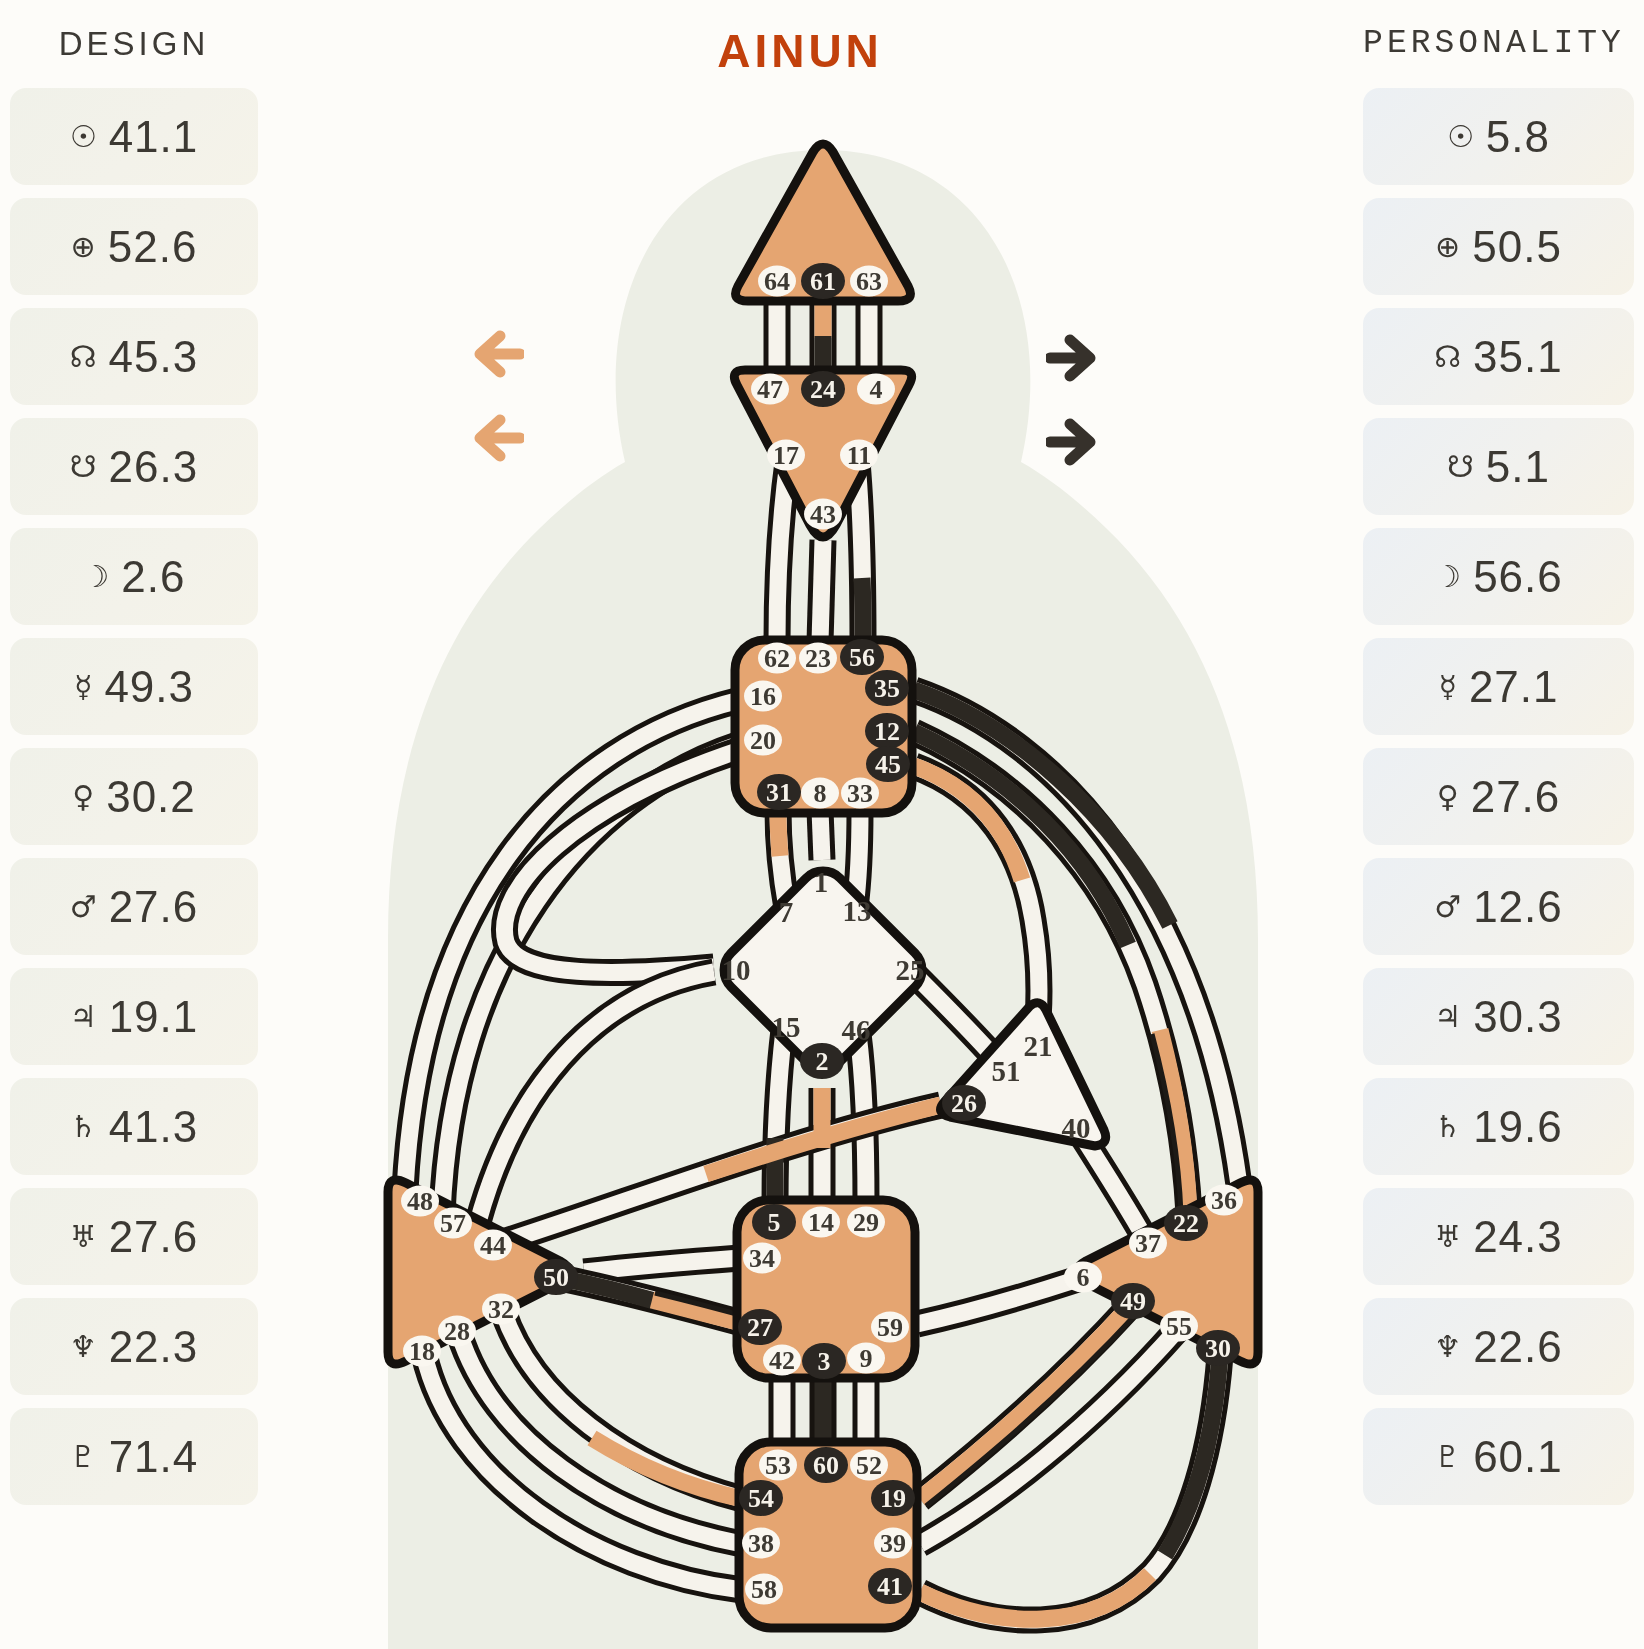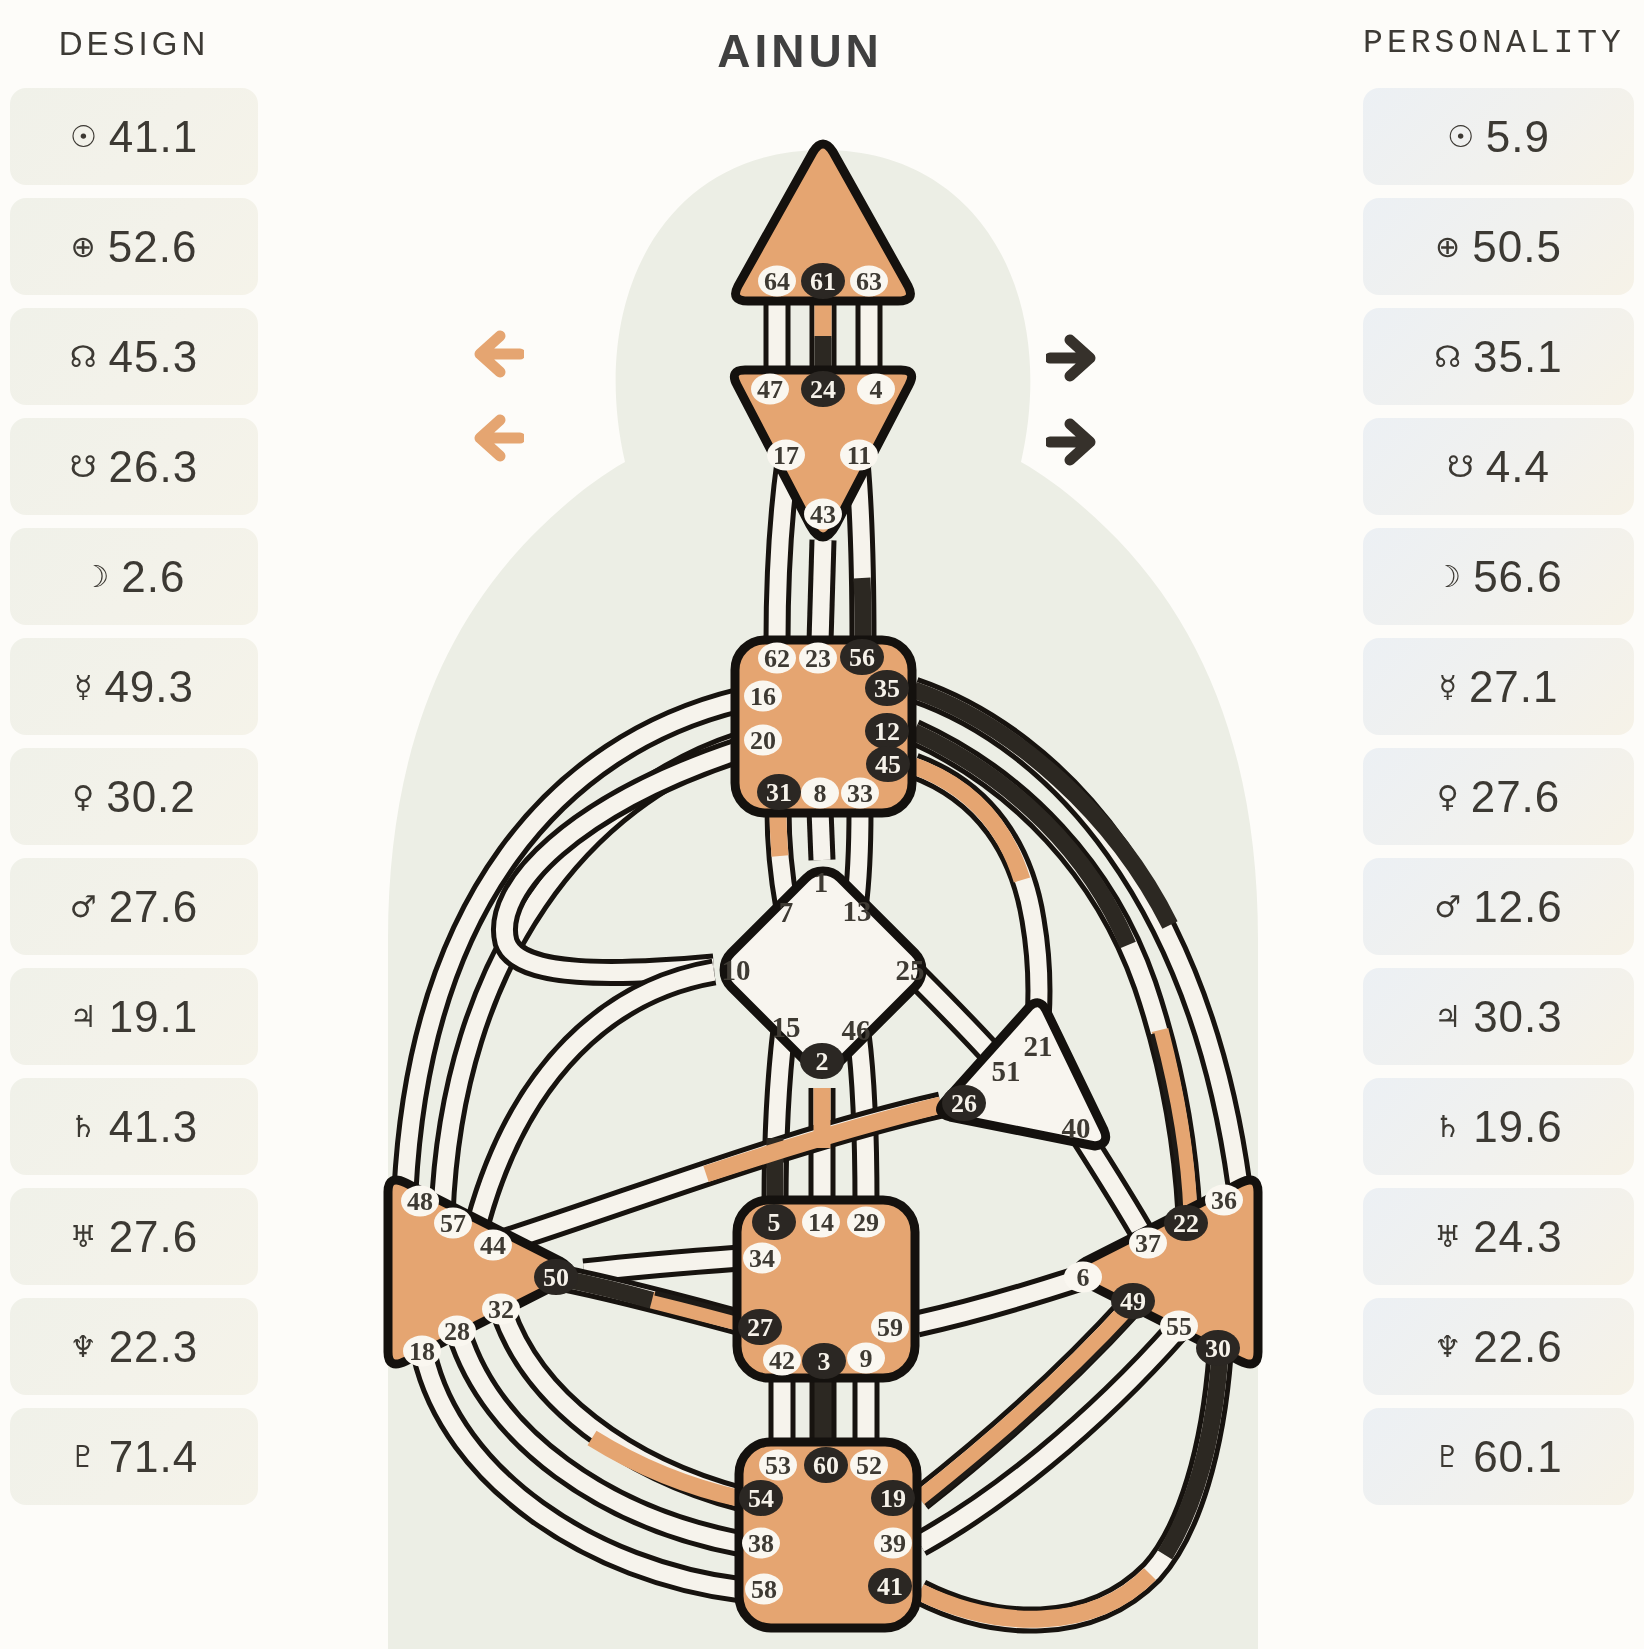--- a/index.html
+++ b/index.html
@@ -21,21 +21,21 @@
   #personality-col{left:1363px;width:271px;}
   .prow{
     height:97px;border-radius:16px;display:flex;align-items:center;justify-content:center;gap:12px;
   }
   #design-col .prow{background:linear-gradient(135deg,#f0f1e9 0%,#f3f2ea 55%,#f5f3e9 100%);}
   #personality-col .prow{background:linear-gradient(135deg,#ecf0f4 0%,#f1f1ee 55%,#f6f2e7 100%);}
   .psym{font-family:"DejaVu Sans",sans-serif;font-size:30px;color:#3c3933;line-height:1;}
   .pval{font-size:44px;font-weight:400;color:#3c3933;letter-spacing:1px;line-height:1;}
   #page-title{
     position:absolute;left:600px;top:24px;width:400px;text-align:center;
-    font-size:46px;font-weight:700;letter-spacing:4px;color:#404040;
+    font-size:46px;font-weight:700;letter-spacing:4px;color:#c2410c;
   }
   #graph-svg{position:absolute;left:0;top:0;}
   .ch{fill:none;stroke:#f6f3ec;stroke-width:17;}
   .chdark{stroke:#2c2822;}
   .ch-outline{fill:none;stroke:#17130f;stroke-width:27;}
   .seg-tan{fill:none;stroke:var(--tan,#e5a571);stroke-width:17;}
   .seg-dark{fill:none;stroke:#2c2822;stroke-width:17;}
   .seg-thin{fill:none;stroke:#1d1a16;stroke-width:5;}
   .center{fill:var(--tan,#e5a571);stroke:#14110e;stroke-width:9;stroke-linejoin:round;}
   .center.light{fill:#f8f5ef;}
@@ -99,33 +99,33 @@
       <span class="pval">22.3</span>
     </div>
     <div class="prow">
       <span class="psym">♇</span>
       <span class="pval">71.4</span>
     </div>
   </div>
 <div id="personality-col" class="pcol">
     <div class="prow">
       <span class="psym">☉</span>
-      <span class="pval">5.9</span>
+      <span class="pval">5.8</span>
     </div>
     <div class="prow">
       <span class="psym">⊕</span>
       <span class="pval">50.5</span>
     </div>
     <div class="prow">
       <span class="psym">☊</span>
       <span class="pval">35.1</span>
     </div>
     <div class="prow">
       <span class="psym">☋</span>
-      <span class="pval">4.4</span>
+      <span class="pval">5.1</span>
     </div>
     <div class="prow">
       <span class="psym">☽</span>
       <span class="pval">56.6</span>
     </div>
     <div class="prow">
       <span class="psym">☿</span>
       <span class="pval">27.1</span>
     </div>
     <div class="prow">

